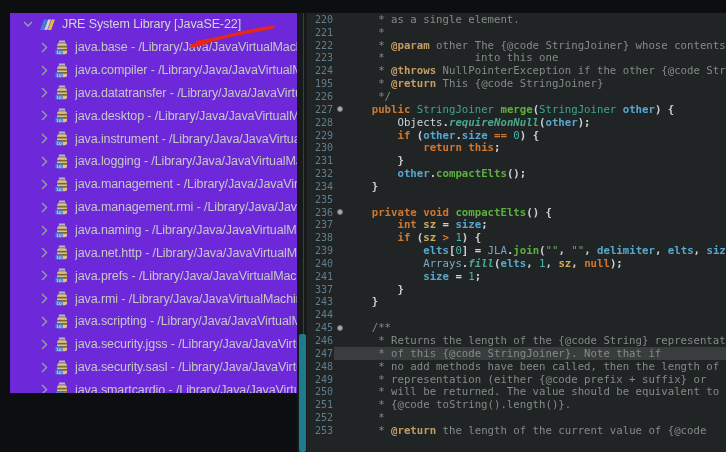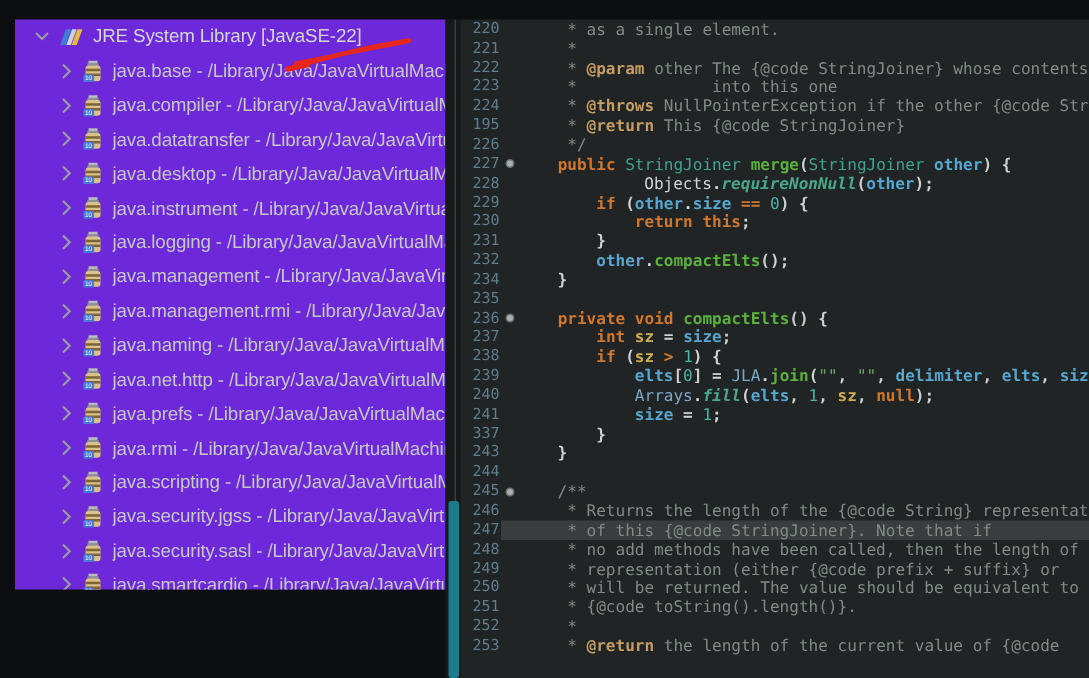--- a/index.html
+++ b/index.html
@@ -54,21 +54,21 @@
   .tk-t{color:#c49d63;font-weight:bold;}
   .tk-k{color:#d0772f;font-weight:bold;}
   .tk-cl{color:#3fa391;}
   .tk-m{color:#5cb13e;font-weight:bold;}
   .tk-sm{color:#47a98a;font-style:italic;font-weight:bold;}
   .tk-f{color:#57a7cf;font-weight:bold;}
   .tk-lv{color:#cfae53;font-weight:bold;}
   .tk-n{color:#49b6ac;}
   .tk-s{color:#6ca568;}
   .tk-p{color:#ccd2d3;font-weight:bold;}
-  .tk-pb{color:#ced6d7;margin-left:32px;}
+  .tk-pb{color:#ced6d7;}
   .tk-cb{color:#7ba7c9;}
   
   .scribble{position:absolute;left:185px;top:22px;pointer-events:none;}
 </style>
 </head>
 <body>
 
 <div class="tree-panel">
   <div class="tree-row root">
     <span class="tree-chevron">

